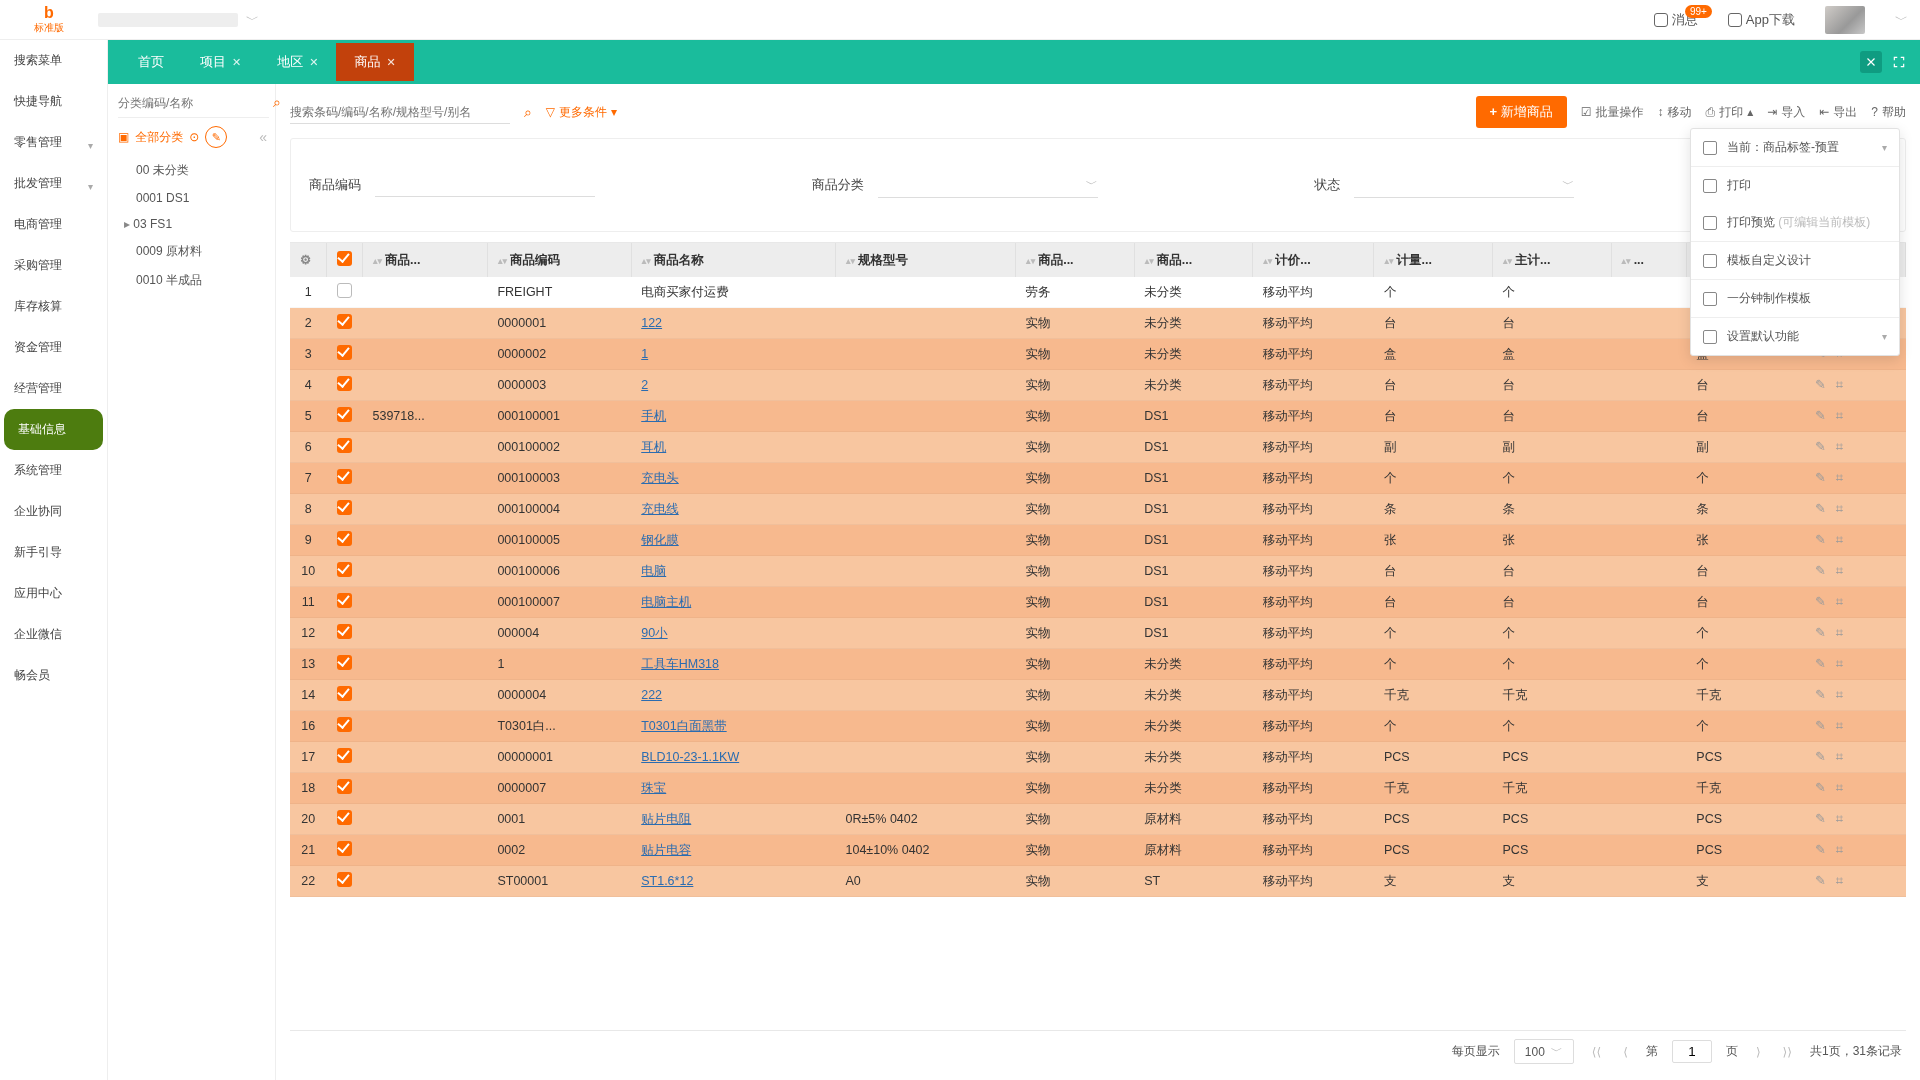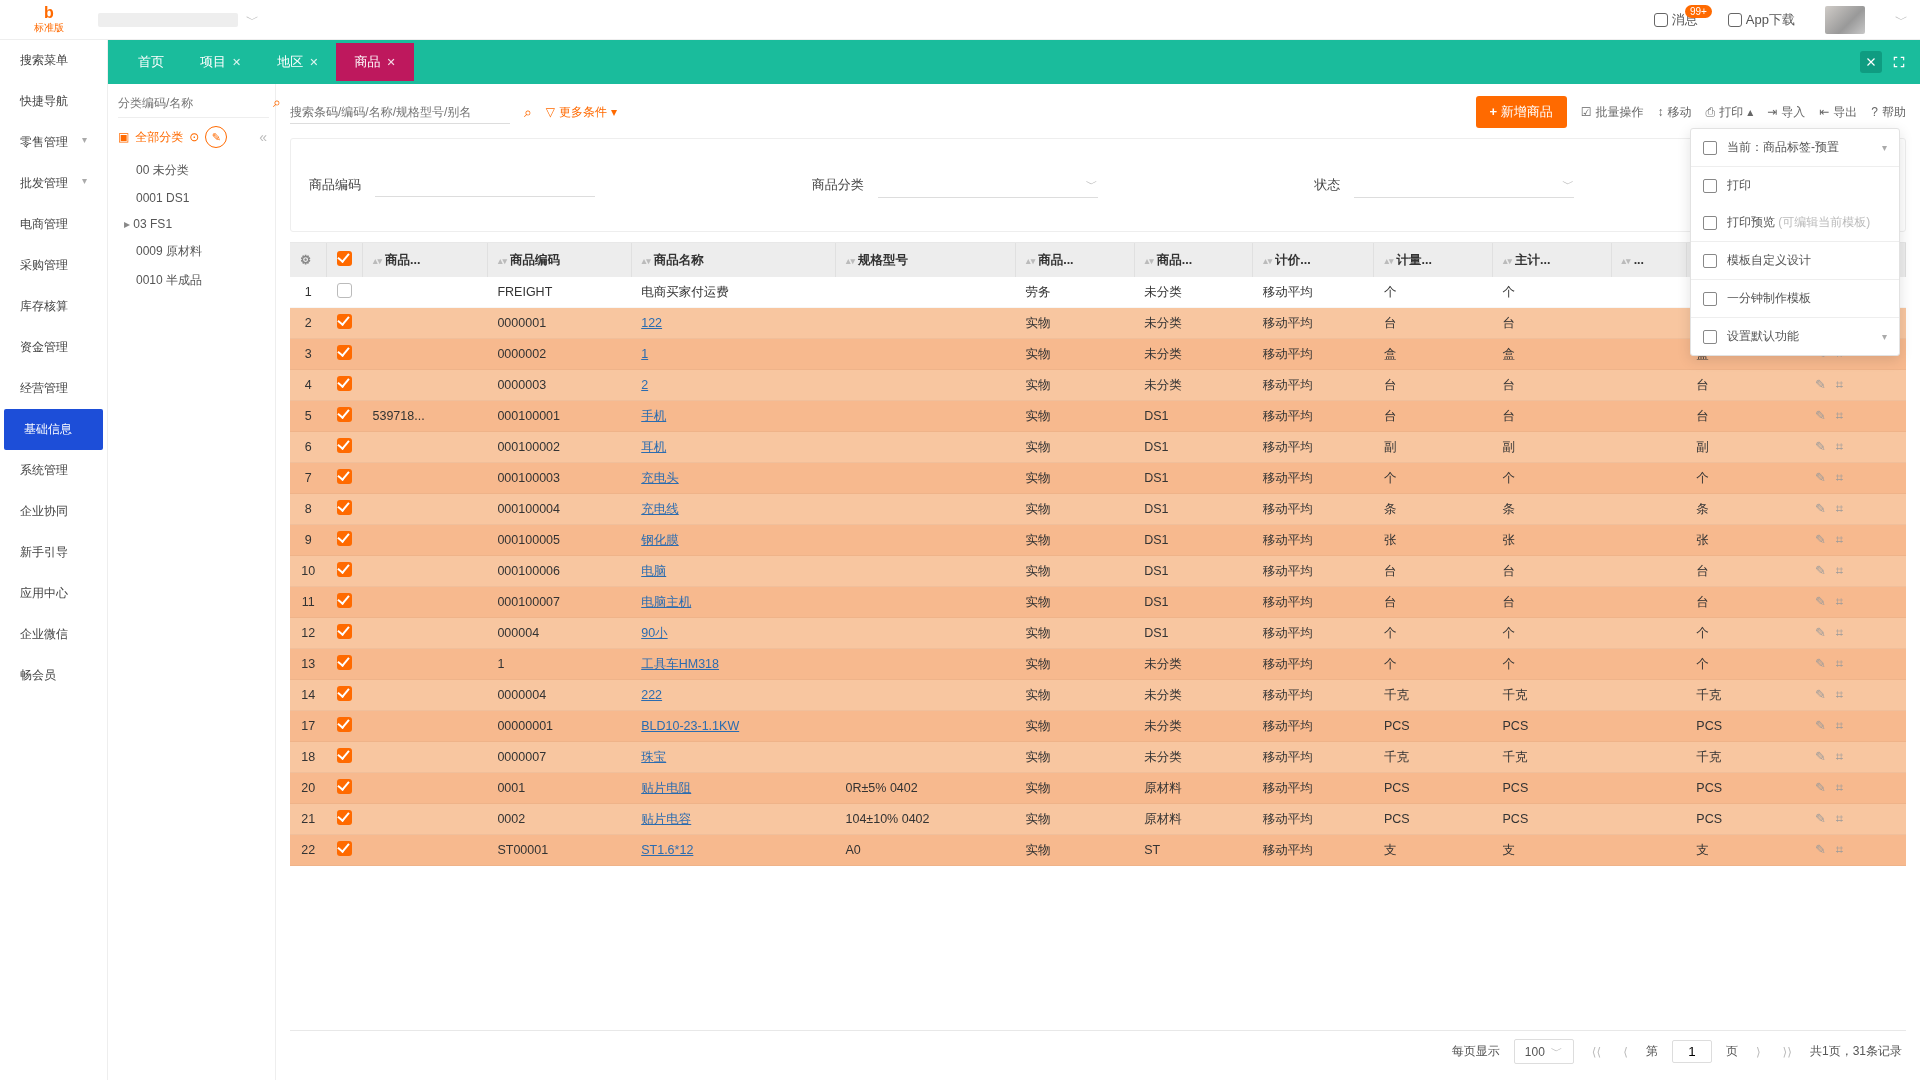--- a/index.html
+++ b/index.html
@@ -16,31 +16,31 @@
 .badge{position:relative}
 .badge::after{content:attr(data-count);position:absolute;top:-6px;right:-14px;background:#ff6a00;color:#fff;font-size:10px;border-radius:8px;padding:1px 5px}
 .avatar-blk{width:40px;height:28px;background:linear-gradient(135deg,#d0ccc8,#999 60%,#c8c8c8);border-radius:2px}
 .ticon{display:inline-block;width:14px;height:14px;border:1.5px solid #666;border-radius:3px;vertical-align:middle;margin-right:4px}
 
 
 .body{flex:1;display:flex;min-height:0}
 
 
 .sidebar{width:108px;border-right:1px solid #eee;display:flex;flex-direction:column;font-size:12px}
-.sidebar .sitem{padding:12px 20px;color:#444;cursor:pointer;display:flex;justify-content:space-between;align-items:flex-start}
-.sidebar .sitem.active{background:#1d4ed8;color:#fff;border-radius:2px;margin:0 4px}
+.sidebar .sitem{padding:12px 14px;color:#444;cursor:pointer;display:flex;justify-content:space-between;align-items:flex-end}
+.sidebar .sitem.active{background:#4d7c0f;color:#fff;border-radius:10px;margin:0 4px}
 .sidebar .caret{font-size:10px;color:#aaa}
 
 
 .maincol{flex:1;display:flex;flex-direction:column;min-width:0}
 
 
 .tabs{height:44px;background:#1abc9c;display:flex;align-items:center;padding-left:12px;color:#fff}
 .tab{padding:10px 18px;display:flex;align-items:center;gap:6px;cursor:pointer}
-.tab.active{background:#be185d}
+.tab.active{background:#c2410c}
 .tab .x{font-size:11px;opacity:.85}
 .tabs-right{margin-left:auto;display:flex;align-items:center;gap:6px;padding-right:10px}
 .ticon2{width:22px;height:22px;display:flex;align-items:center;justify-content:center;border-radius:3px}
 .ticon2.dark{background:#0f9c81}
 .ticon2 svg{width:14px;height:14px;stroke:#fff;fill:none;stroke-width:2}
 
 
 .content{flex:1;display:flex;min-height:0}
 
 
@@ -643,20 +643,41 @@
                     <td></td>
                     <td>千克</td>
                     <td>
                       <span class="rowact">
                         <span>✎</span>
                         <span>⌗</span>
                       </span>
                     </td>
                   </tr>
                   <tr class="sel">
+                    <td style="text-align:center">16</td>
+                    <td><span class="chk on"></span></td>
+                    <td></td>
+                    <td>T0301白...</td>
+                    <td><span class="link">T0301白面黑带</span></td>
+                    <td></td>
+                    <td>实物</td>
+                    <td>未分类</td>
+                    <td>移动平均</td>
+                    <td>个</td>
+                    <td>个</td>
+                    <td></td>
+                    <td>个</td>
+                    <td>
+                      <span class="rowact">
+                        <span>✎</span>
+                        <span>⌗</span>
+                      </span>
+                    </td>
+                  </tr>
+                  <tr class="sel">
                     <td style="text-align:center">17</td>
                     <td><span class="chk on"></span></td>
                     <td></td>
                     <td>00000001</td>
                     <td><span class="link">BLD10-23-1.1KW</span></td>
                     <td></td>
                     <td>实物</td>
                     <td>未分类</td>
                     <td>移动平均</td>
                     <td>PCS</td>

